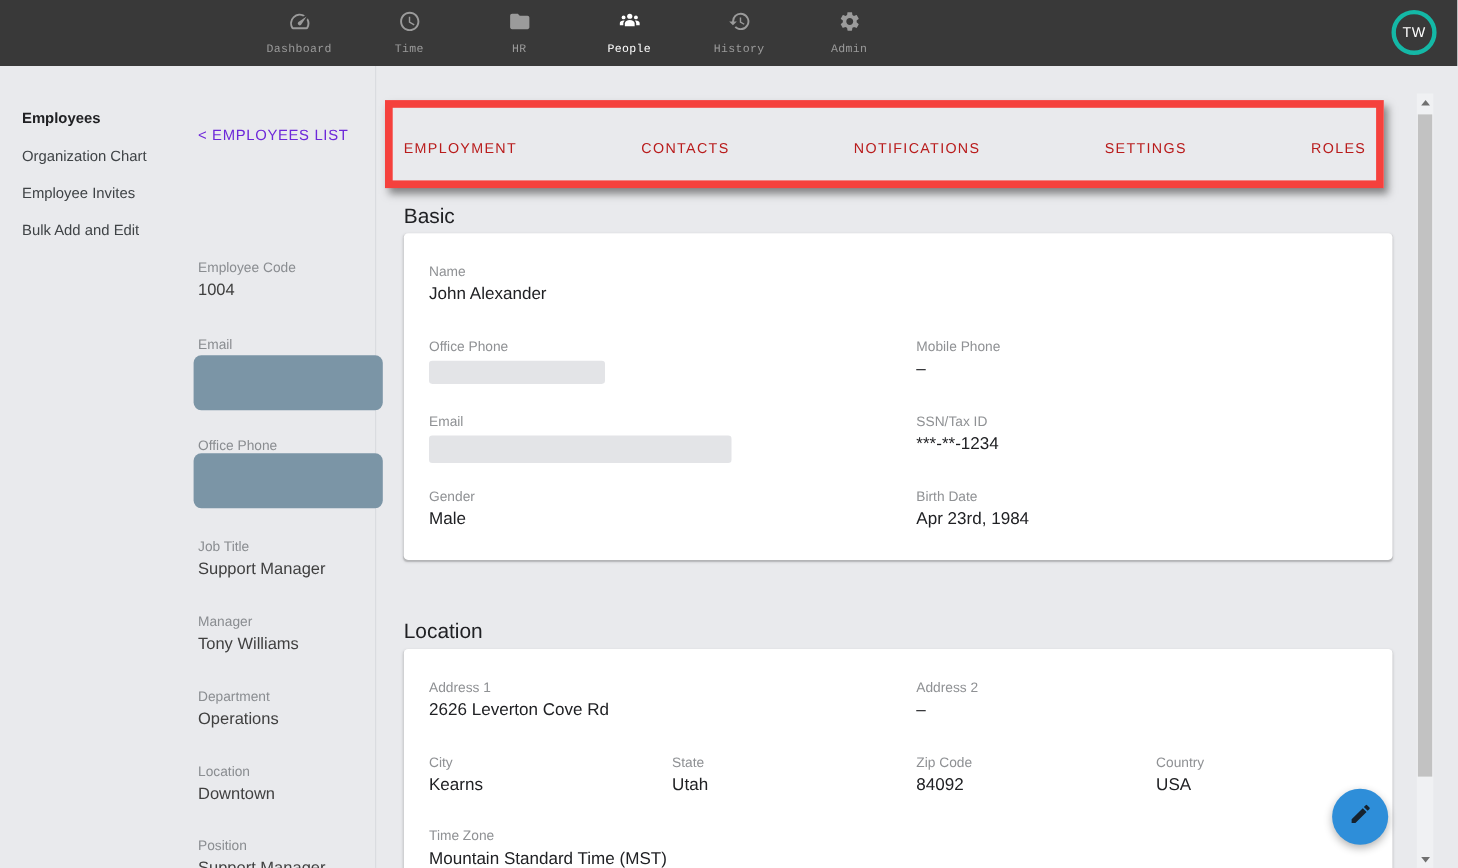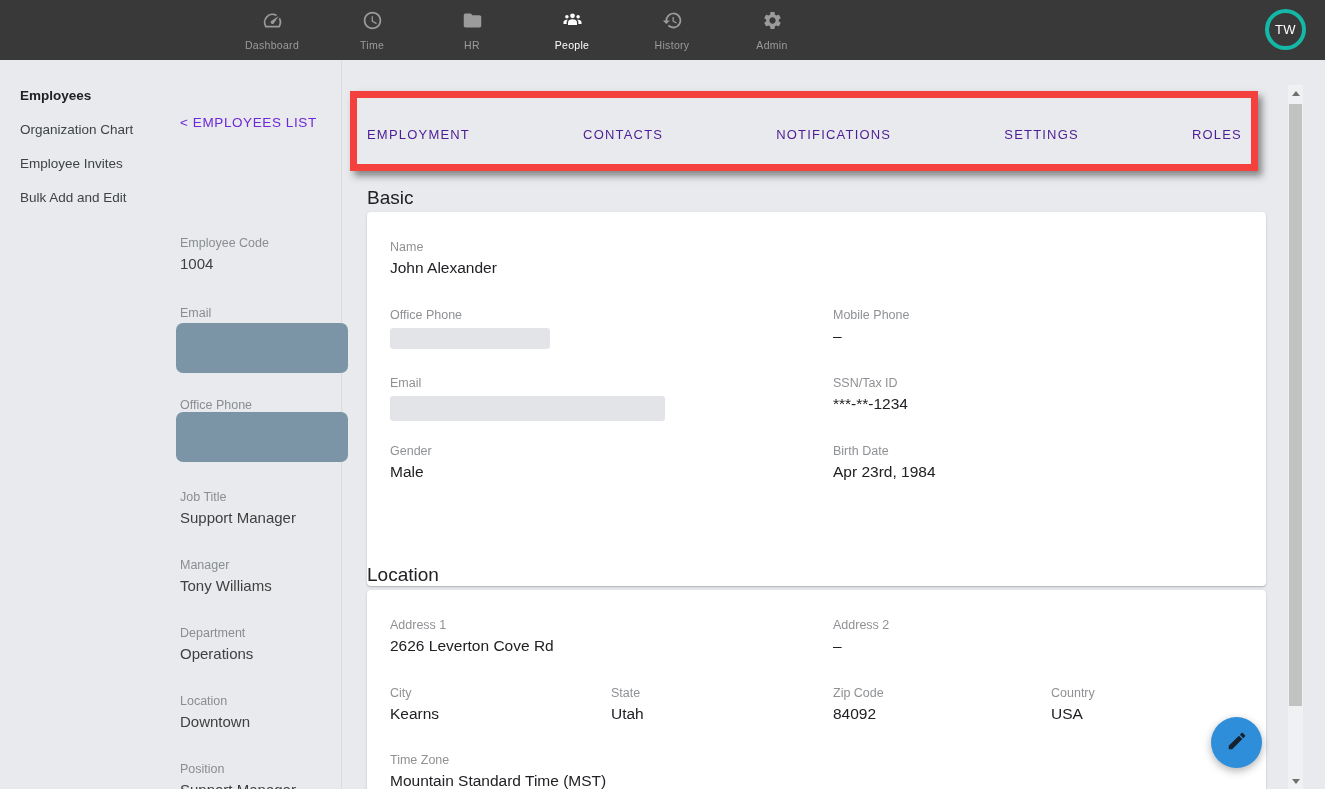--- a/index.html
+++ b/index.html
@@ -5,49 +5,49 @@
   html,body{margin:0;padding:0;}
   body{
     width:1325px;height:789px;position:relative;overflow:hidden;
     background:#e9eaed;
     font-family:"Liberation Sans","DejaVu Sans",sans-serif;
     color:#202124;
   }
   
   .topnav{position:absolute;left:0;top:0;width:1325px;height:60px;background:#393939;z-index:10;}
   .nav-items{position:absolute;left:222px;top:0;height:60px;display:flex;}
-  .nav-item{width:100px;display:flex;flex-direction:column;align-items:center;justify-content:center;gap:4px;color:#9b9b9b;cursor:pointer;}
+  .nav-item{width:100px;display:flex;flex-direction:column;align-items:center;justify-content:center;gap:4px;color:#9b9b9b;cursor:pointer;font-family:Liberation Mono, monospace;}
   .nav-item.active{color:#ffffff;}
   .nav-item svg{width:21px;height:21px;fill:currentColor;}
   .nav-label{font-size:10.5px;letter-spacing:.3px;}
   .user-avatar{position:absolute;right:19px;top:9px;width:41px;height:41px;box-sizing:border-box;
     border:4px solid #14b8a6;border-radius:50%;display:flex;align-items:center;justify-content:center;
     color:#fff;font-size:13px;letter-spacing:.5px;cursor:pointer;background:#393939;}
   
-  .sidebar{position:absolute;left:0;top:60px;width:170px;padding-top:28px;}
+  .sidebar{position:absolute;left:0;top:60px;width:170px;padding-top:40px;}
   .side-item{margin:0 0 19px 20px;font-size:13.5px;color:#3f4346;cursor:pointer;line-height:15px;}
   .side-item.active{font-weight:bold;color:#202124;}
   
   .emp-panel{position:absolute;left:170px;top:60px;width:172px;height:729px;}
   .back-link{margin:55px 0 0 10px;font-size:13.5px;font-weight:500;letter-spacing:.6px;color:#6d28d9;cursor:pointer;}
   .emp-header{margin:17px 0 0 10px;display:flex;align-items:center;gap:11px;}
   .emp-avatar{width:38px;height:38px;border-radius:50%;background:#f5795c;color:#fff;font-size:13.5px;
     display:flex;align-items:center;justify-content:center;flex:none;}
   .emp-name{font-size:19px;line-height:31px;color:#202124;}
   .fgroup{position:absolute;left:10px;width:200px;}
   .f-label{font-size:12.5px;color:#8a8d91;}
   .f-value{font-size:15px;color:#404040;margin-top:5px;}
   .redact-slate{position:absolute;left:6px;width:172px;height:50px;border-radius:7px;background:#7b95a6;z-index:5;}
   
   .main{position:absolute;left:341px;top:60px;width:984px;height:729px;border-left:1px solid #d9dbde;box-sizing:border-box;}
   .annotation-box{position:absolute;left:8px;top:31px;width:908px;height:80px;box-sizing:border-box;
     border:7px solid #f5413d;box-shadow:4px 5px 7px rgba(50,50,50,.55);z-index:6;pointer-events:none;}
   .tab-bar{position:absolute;left:25px;top:50px;width:891px;height:48px;display:flex;justify-content:space-between;
     padding-right:16px;box-sizing:border-box;}
-  .tab{display:flex;align-items:center;color:#4c1d95;font-size:13px;letter-spacing:1.2px;cursor:pointer;}
+  .tab{display:flex;align-items:center;color:#b91c1c;font-size:13px;letter-spacing:1.2px;cursor:pointer;}
   .tab.active{width:146px;justify-content:center;background:#cfdde6;color:#187fae;
     border-bottom:3px solid #187fae;box-sizing:border-box;}
   .section-title{position:absolute;left:25px;font-size:19px;font-weight:500;color:#202124;}
   .card{position:absolute;left:25px;width:899px;background:#fff;border-radius:4px;
     box-shadow:0 1px 1px rgba(0,0,0,.14),0 1px 3px rgba(0,0,0,.12);}
   .cell{position:absolute;}
   .c-label{font-size:12.5px;color:#8f9194;}
   .c-value{font-size:15.5px;color:#202124;margin-top:5px;}
   .redact-input{background:#e3e4e7;border-radius:3px;margin-top:6px;}
   
@@ -166,21 +166,21 @@
   <div class="tab-bar">
     <div class="tab">EMPLOYMENT</div>
     <div class="tab">CONTACTS</div>
     <div class="tab">NOTIFICATIONS</div>
     <div class="tab">SETTINGS</div>
     <div class="tab">ROLES</div>
   </div>
 
   <div class="section-title" style="top:127px">Basic</div>
 
-  <div class="card" style="top:152px;height:374px">
+  <div class="card" style="top:152px;height:297px">
     <div class="cell" style="left:23px;top:28px">
       <div class="c-label">Name</div>
       <div class="c-value">John Alexander</div>
     </div>
     <div class="cell" style="left:23px;top:96px">
       <div class="c-label">Office Phone</div>
       <div class="redact-input" style="width:160px;height:21px"></div>
     </div>
     <div class="cell" style="left:466px;top:96px">
       <div class="c-label">Mobile Phone</div>

